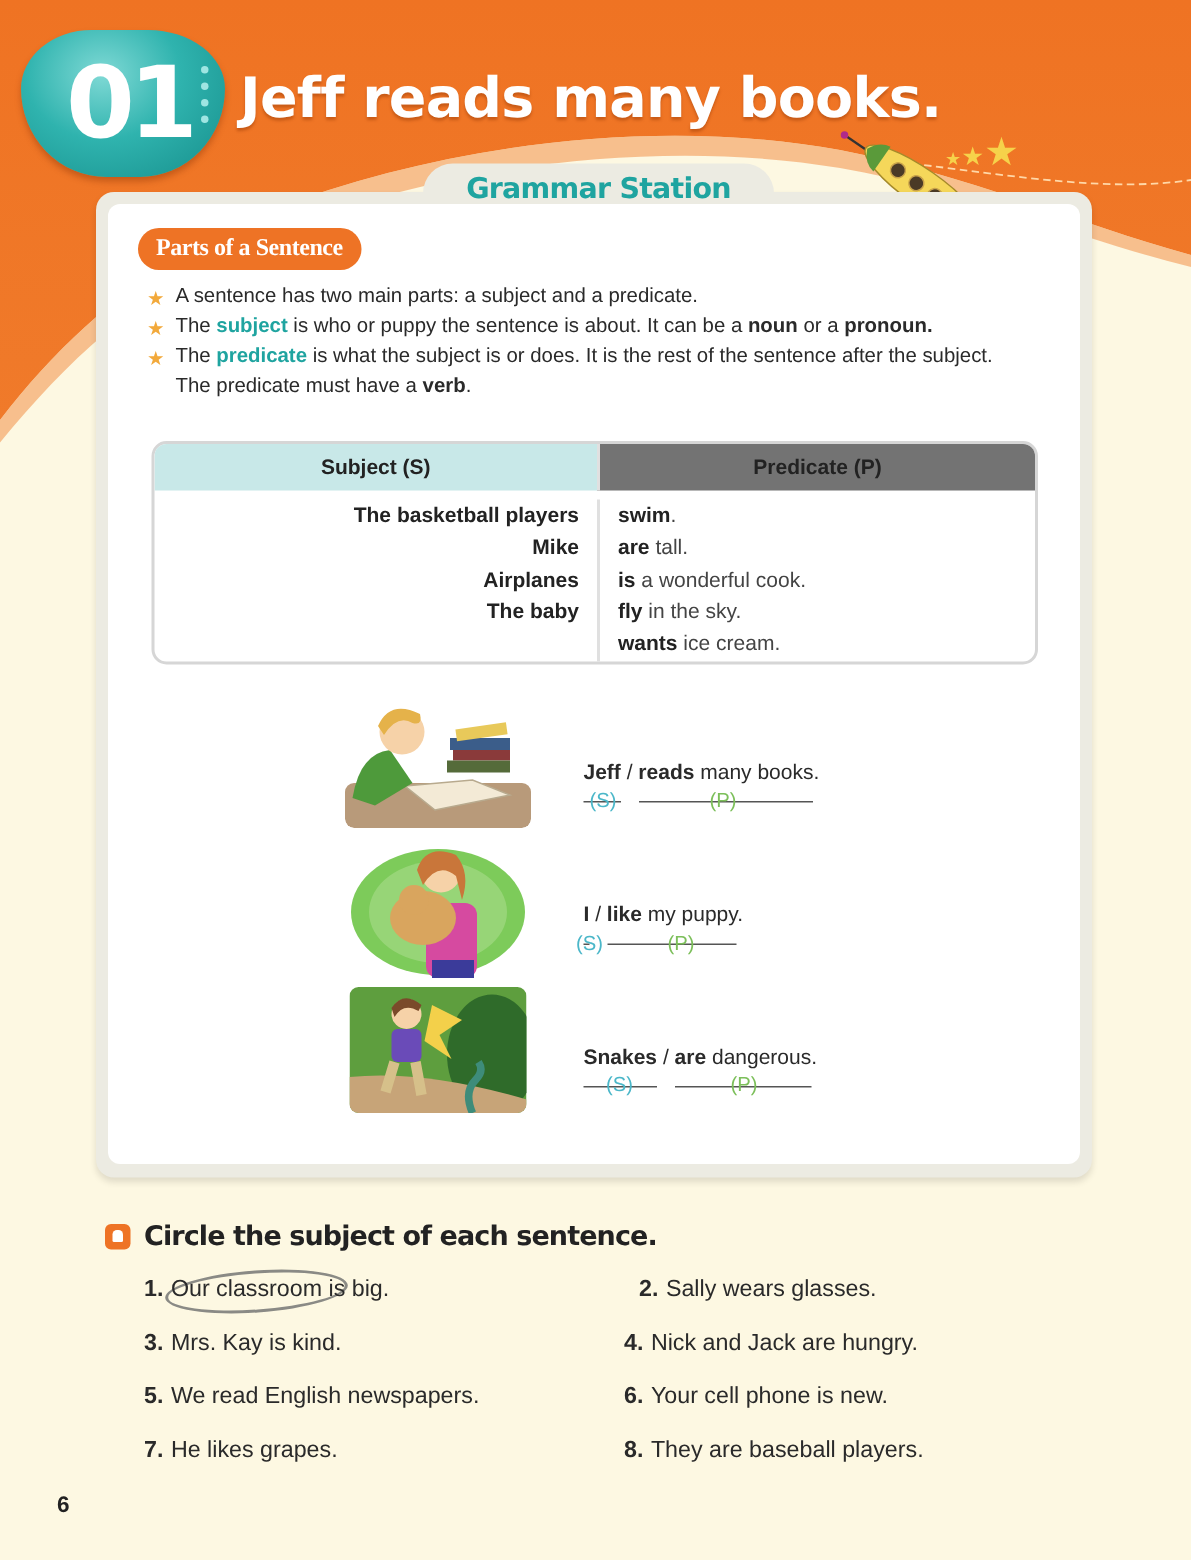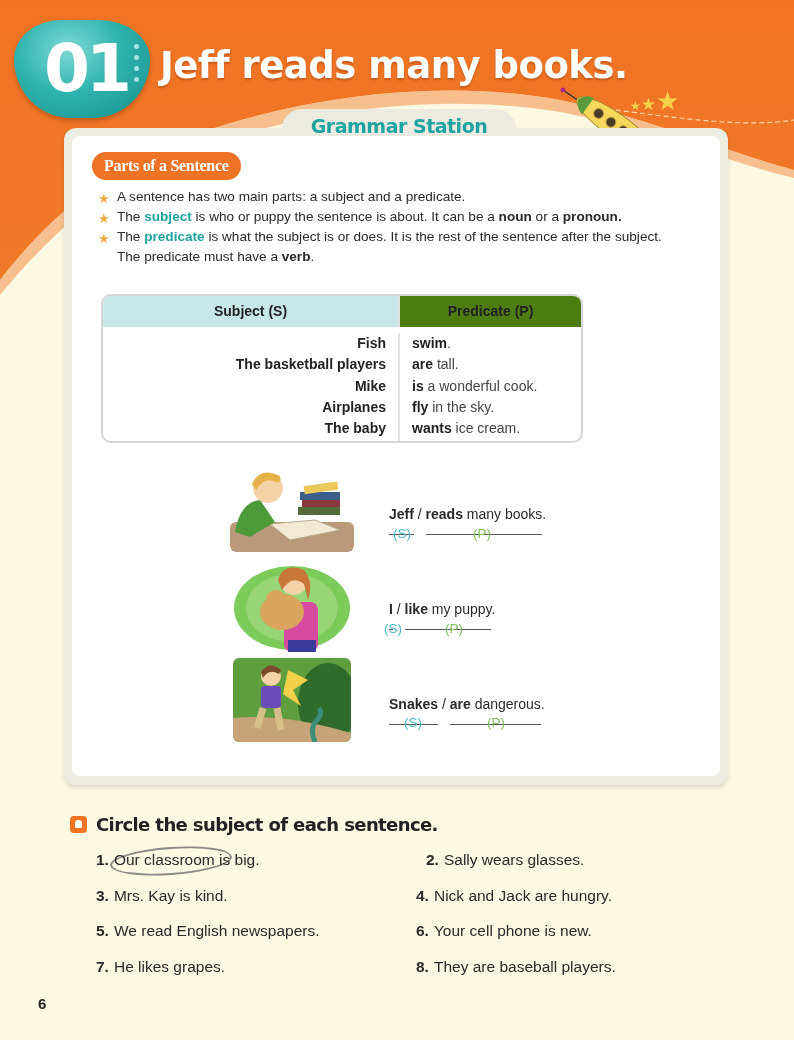--- a/index.html
+++ b/index.html
@@ -66,26 +66,26 @@
     position: relative; padding-left: 19px; font-size: 13.6px; line-height: 20px;
     color: #2a2a2a;
   }
   .bullet .star {
     position: absolute; left: 0; top: 2px; color: #f2a93b; font-size: 13px;
   }
   .kw-teal { color: #1fa4a0; font-weight: bold; }
   .b { font-weight: bold; }
   
   .tbl {
-    position: absolute; left: 101px; top: 294px; width: 482px; height: 149px;
+    position: absolute; left: 101px; top: 294px; width: 591px; height: 149px;
     border: 2.5px solid #d6d6d6; border-radius: 10px; overflow: hidden; background: #fff;
   }
   .tbl-head { display: flex; height: 31px; }
   .th-s { width: 295px; background: #c8e8e8; text-align: center; font-weight: bold; font-size: 14px; line-height: 31px; color: #222; }
-  .th-p { flex: 1; background: #4d7c0f; text-align: center; font-weight: bold; font-size: 14px; line-height: 31px; color: #222; border-left: 2px solid #e0e0e0; }
+  .th-p { flex: 1; background: #737373; text-align: center; font-weight: bold; font-size: 14px; line-height: 31px; color: #222; border-left: 2px solid #e0e0e0; }
   .tbl-body { display: flex; padding-top: 6px; }
   .col-s { width: 295px; text-align: right; padding-right: 12px; }
   .col-p { flex: 1; border-left: 2px solid #e0e0e0; padding-left: 12px; height: 120px; }
   .cell { font-size: 14px; line-height: 21.3px; color: #222; }
   .col-s .cell { font-weight: bold; }
   .cell .rest { color: #444; }
   
   .pic {
     position: absolute; border-radius: 6px; overflow: hidden;
   }
@@ -185,21 +185,20 @@
   </div>
 </div>
 
 <div class="tbl">
   <div class="tbl-head">
     <div class="th-s">Subject (S)</div>
     <div class="th-p">Predicate (P)</div>
   </div>
   <div class="tbl-body">
     <div class="col-s">
-      <div class="cell">Fish</div>
       <div class="cell">The basketball players</div>
       <div class="cell">Mike</div>
       <div class="cell">Airplanes</div>
       <div class="cell">The baby</div>
     </div>
     <div class="col-p">
       <div class="cell"><b>swim</b><span class="rest">.</span></div>
       <div class="cell"><b>are</b><span class="rest"> tall.</span></div>
       <div class="cell"><b>is</b><span class="rest"> a wonderful cook.</span></div>
       <div class="cell"><b>fly</b><span class="rest"> in the sky.</span></div>

